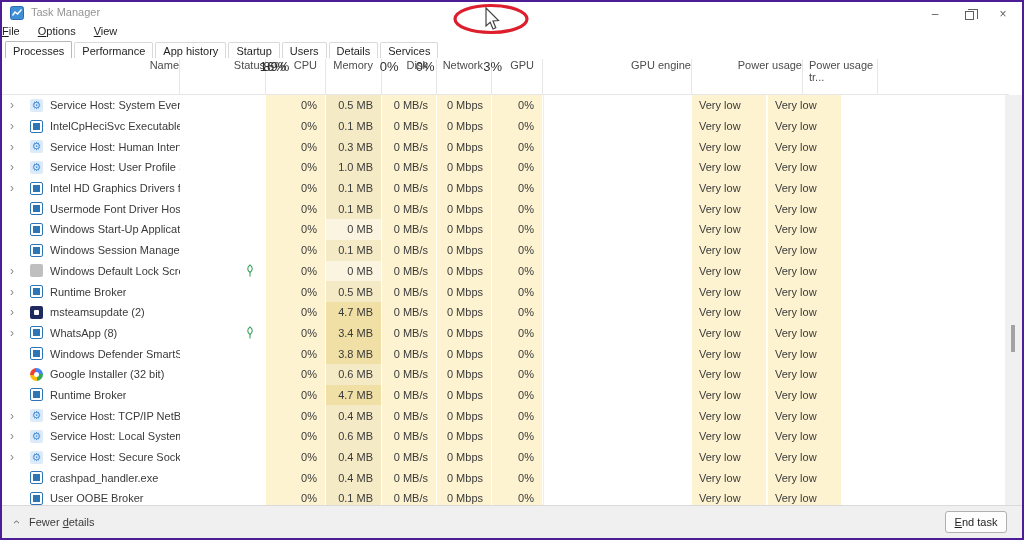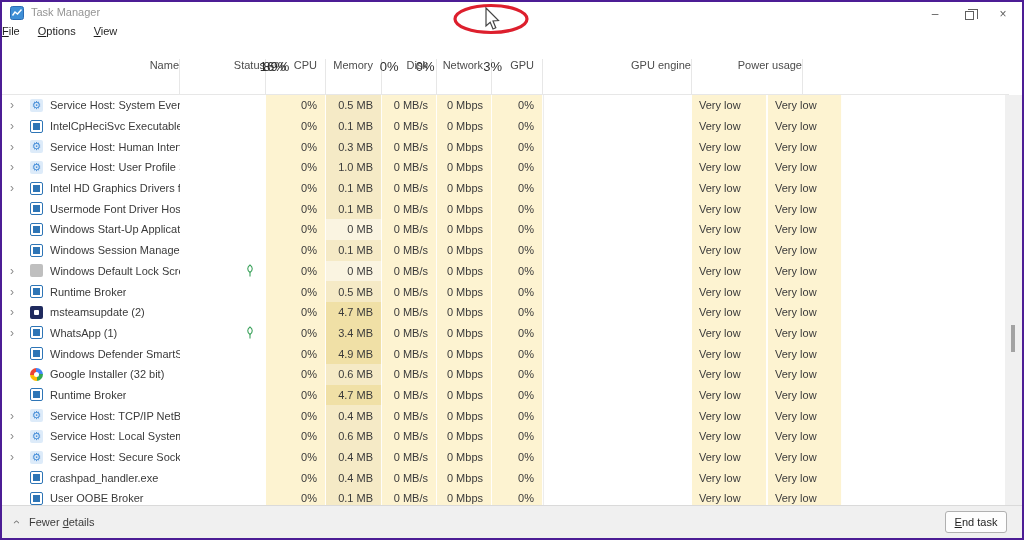--- a/index.html
+++ b/index.html
@@ -107,20 +107,29 @@
       <div class="win-btn">×</div>
     </div>
   </div>
 
   <div id="menubar">
       <div class="menu-item"><u>F</u>ile</div>
       <div class="menu-item"><u>O</u>ptions</div>
       <div class="menu-item"><u>V</u>iew</div>
     </div>
 
+  <div id="tabstrip">
+      <div class="tab active">Processes</div>
+      <div class="tab">Performance</div>
+      <div class="tab">App history</div>
+      <div class="tab">Startup</div>
+      <div class="tab">Users</div>
+      <div class="tab">Details</div>
+      <div class="tab">Services</div>
+    </div>
 
   <div id="thead">
     <div class="hc hc-name">
         <div class="lbl-l">Name</div>
       </div>
     <div class="hc hc-status">
         <div class="lbl-l">Status</div>
       </div>
     <div class="hc hc-cpu">
       <span id="sort-chevron">›</span>
@@ -142,20 +151,23 @@
     <div class="hc hc-gpu">
       <div class="pct">3%</div>
       <div class="lbl-r">GPU</div>
     </div>
     <div class="hc hc-eng">
         <div class="lbl-l">GPU engine</div>
       </div>
     <div class="hc hc-pow">
         <div class="lbl-l">Power usage</div>
       </div>
+    <div class="hc hc-trend">
+        <div class="lbl-l">Power usage tr...</div>
+      </div>
     <div class="hc hc-fill"></div>
   </div>
 
   <div id="tbody">
       <div class="row">
       <div class="cell c-name">
         <span class="expander" style="visibility: visible;">›</span>
         <span class="icon ic-gear"></span>
         <span class="name-text">Service Host: System Event Noti...</span>
       </div>
@@ -351,21 +363,21 @@
       <div class="cell c-net heat num">0 Mbps</div>
       <div class="cell c-gpu heat num">0%</div>
       <div class="cell c-eng"></div>
       <div class="cell c-pow heat">Very low</div>
       <div class="cell c-trend heat">Very low</div>
     </div>
       <div class="row">
       <div class="cell c-name">
         <span class="expander" style="visibility: visible;">›</span>
         <span class="icon ic-window"></span>
-        <span class="name-text">WhatsApp (1)</span>
+        <span class="name-text">WhatsApp (8)</span>
       </div>
       <div class="cell c-status">
         <svg class="leaf" width="10" height="13" viewBox="0 0 10 13" style="display: block;">
           <path d="M5 1 C8 3 8 6.5 5 8.5 C2 6.5 2 3 5 1 Z" fill="none" stroke="#3da35d" stroke-width="1.1"></path>
           <line x1="5" y1="8.5" x2="5" y2="12.5" stroke="#3da35d" stroke-width="1.1"></line>
         </svg>
       </div>
       <div class="cell c-cpu heat num">0%</div>
       <div class="cell c-mem heat num mem-high">3.4 MB</div>
       <div class="cell c-disk heat num">0 MB/s</div>
@@ -378,21 +390,21 @@
       <div class="row">
       <div class="cell c-name">
         <span class="expander" style="visibility: hidden;">›</span>
         <span class="icon ic-window"></span>
         <span class="name-text">Windows Defender SmartScreen</span>
       </div>
       <div class="cell c-status">
         
       </div>
       <div class="cell c-cpu heat num">0%</div>
-      <div class="cell c-mem heat num mem-high">4.9 MB</div>
+      <div class="cell c-mem heat num mem-high">3.8 MB</div>
       <div class="cell c-disk heat num">0 MB/s</div>
       <div class="cell c-net heat num">0 Mbps</div>
       <div class="cell c-gpu heat num">0%</div>
       <div class="cell c-eng"></div>
       <div class="cell c-pow heat">Very low</div>
       <div class="cell c-trend heat">Very low</div>
     </div>
       <div class="row">
       <div class="cell c-name">
         <span class="expander" style="visibility: hidden;">›</span>

